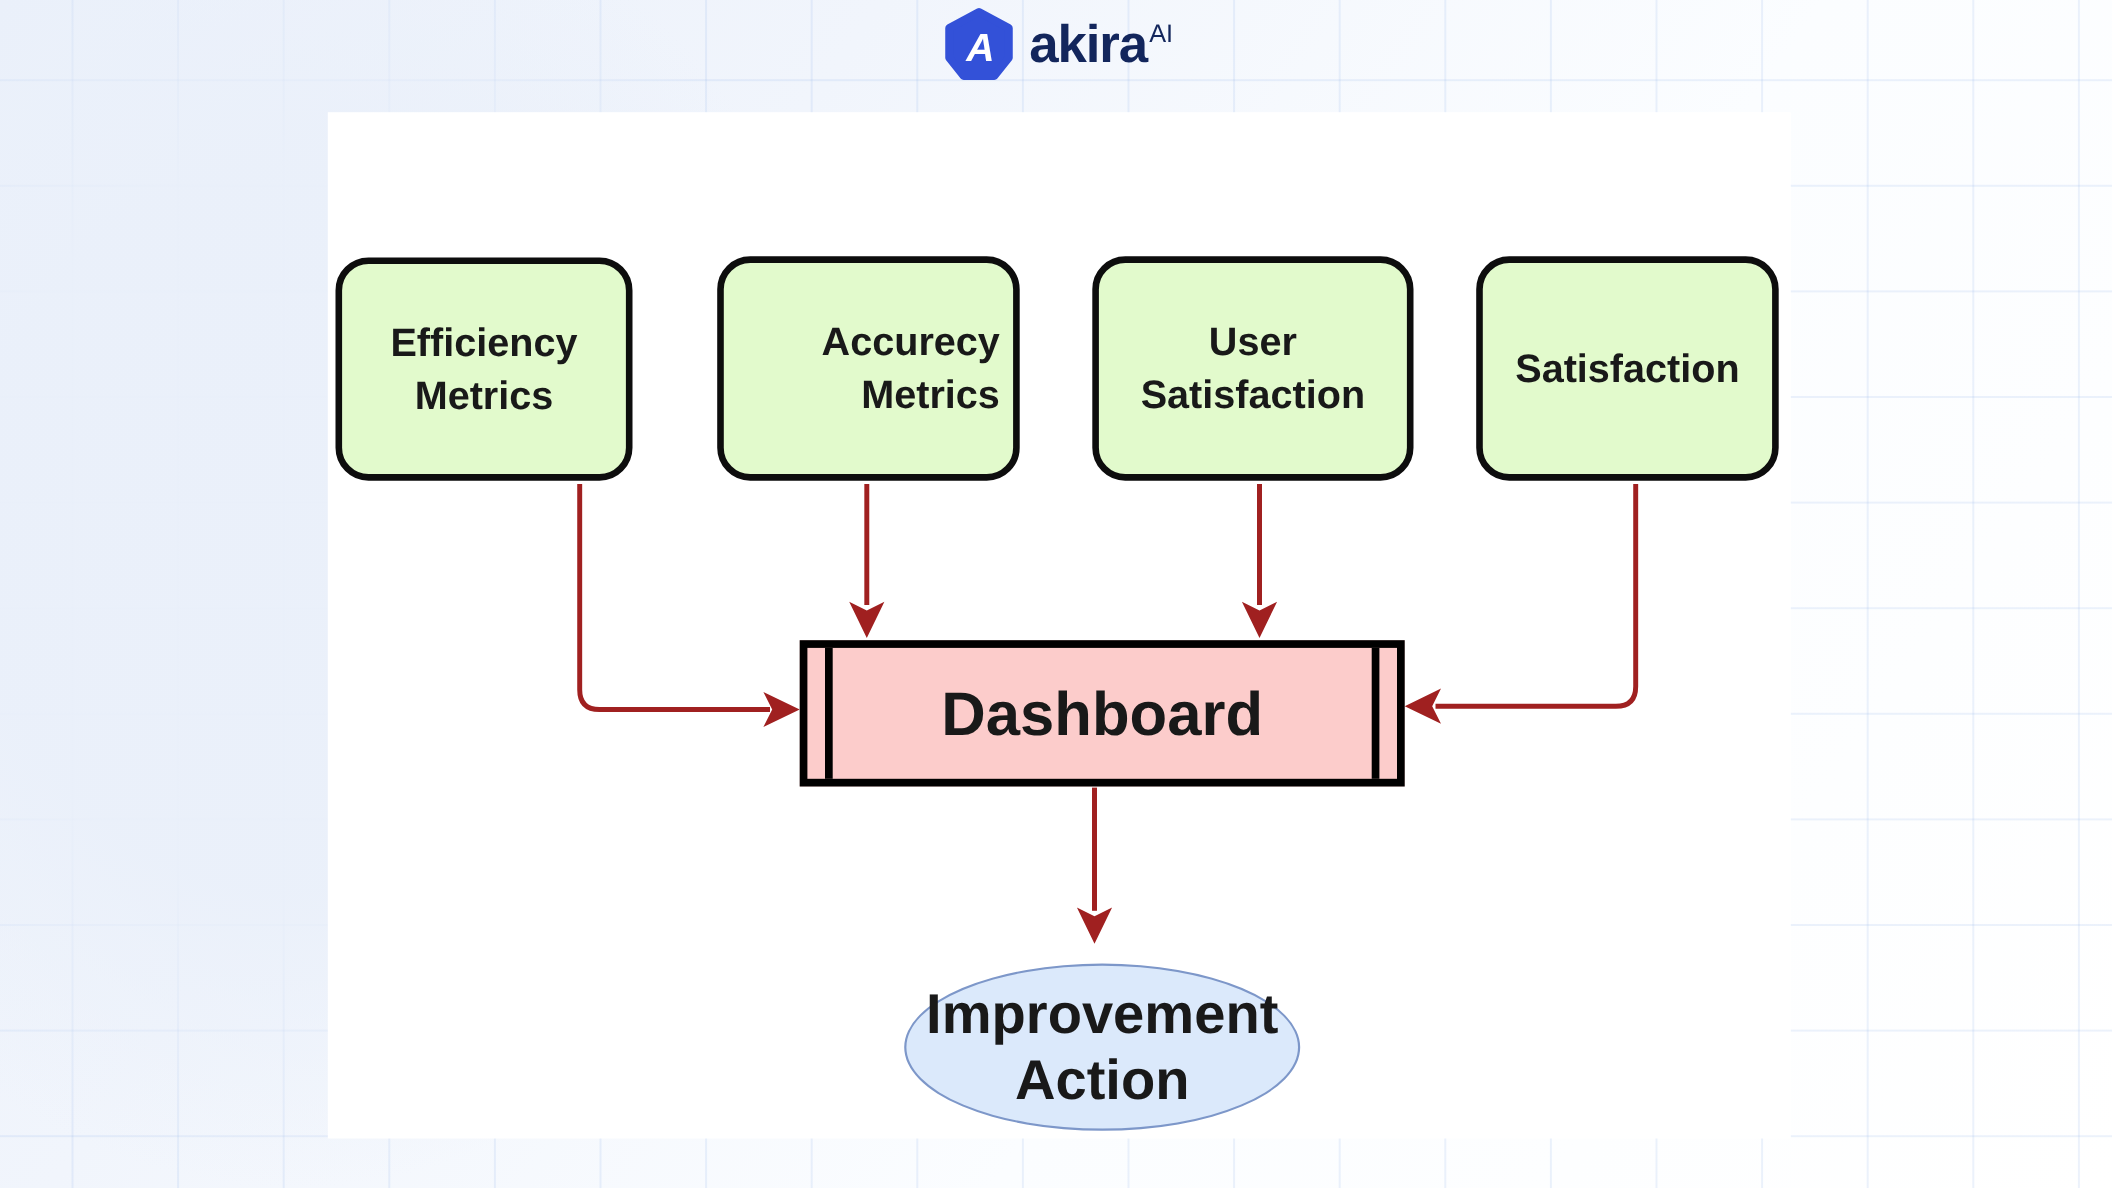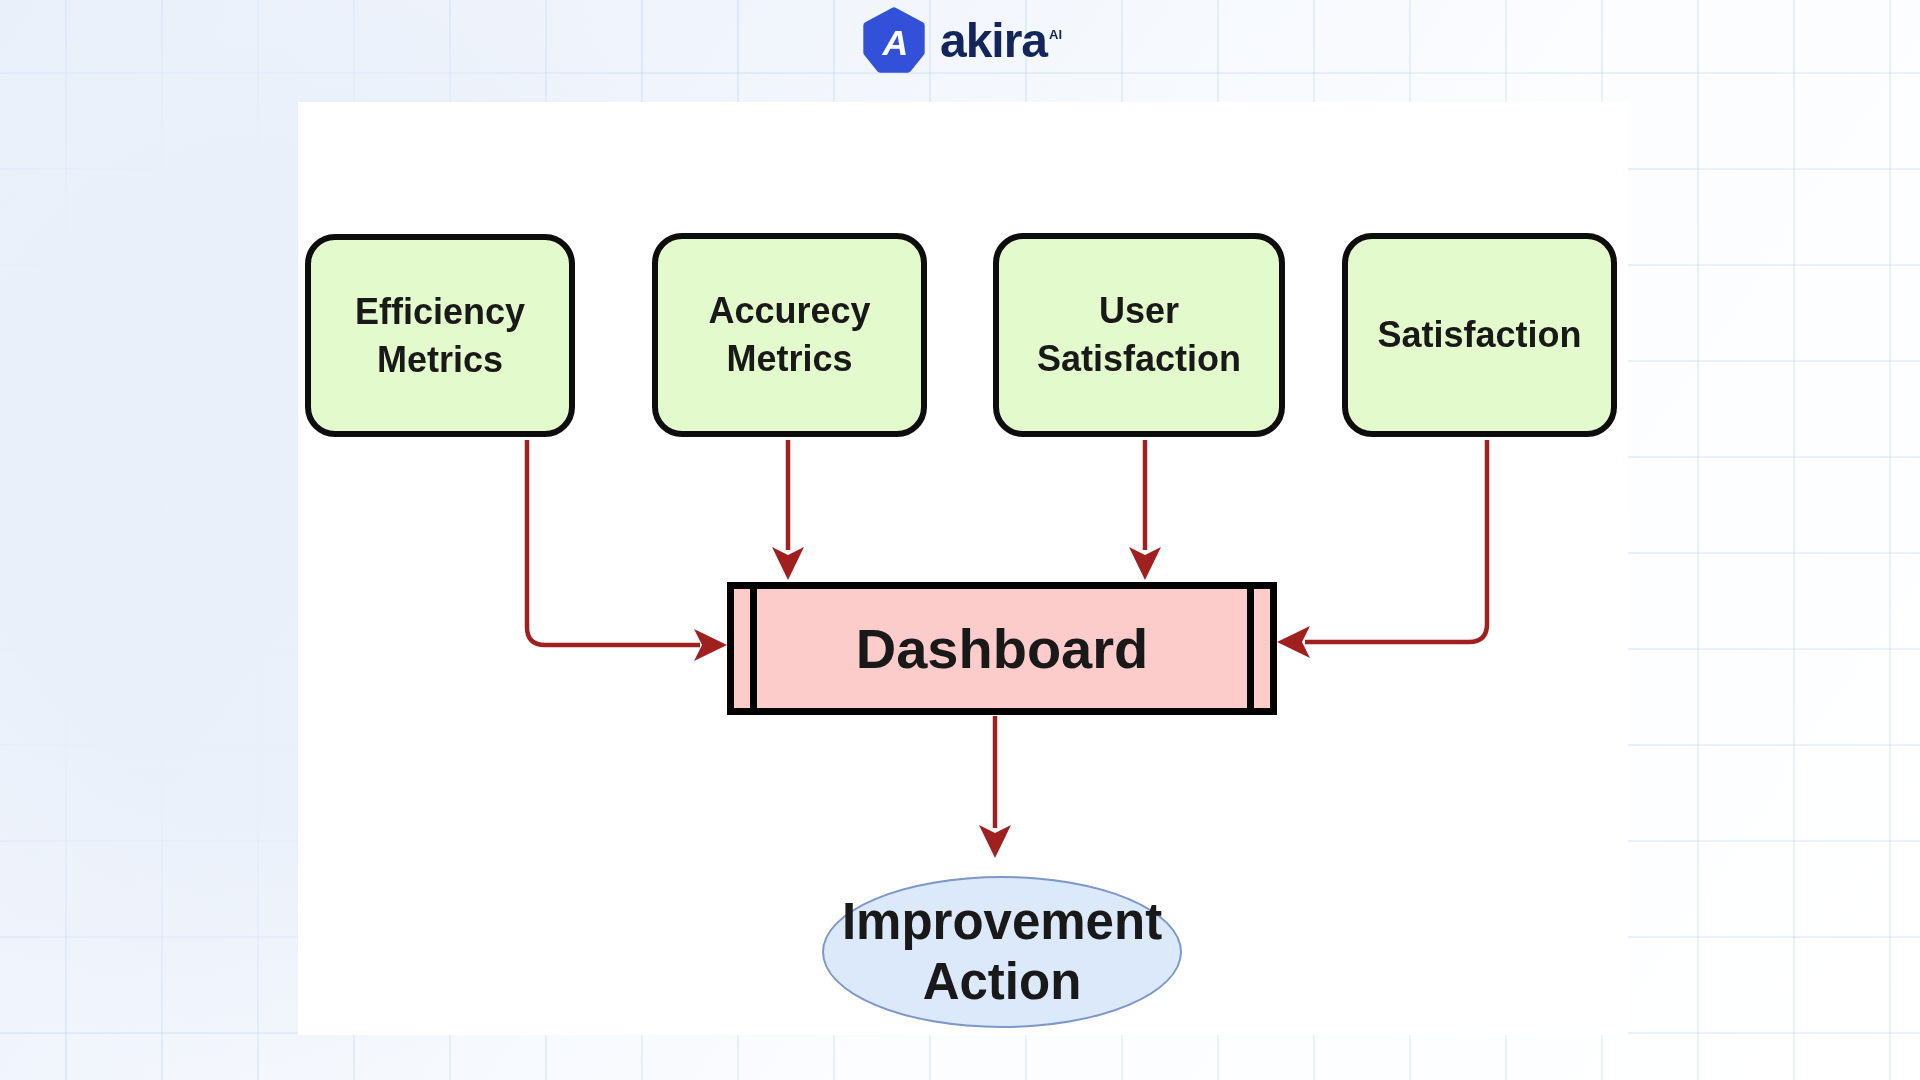--- a/index.html
+++ b/index.html
@@ -24,33 +24,33 @@
   }
   
   .logo{
     position:absolute;left:0;right:0;top:4px;height:72px;
     display:flex;align-items:center;justify-content:center;gap:12px;
   }
   .brand-name{
     font-size:48px;font-weight:bold;color:var(--logo-text);letter-spacing:-1px;
   }
   .brand-sup{
-    font-size:13px;font-weight:bold;position:relative;top:-18px;left:2px;letter-spacing:0;
+    font-size:23px;font-weight:normal;position:relative;top:-18px;left:2px;letter-spacing:0;
   }
   
   .node{
     position:absolute;box-sizing:border-box;display:flex;align-items:center;justify-content:center;
     text-align:center;font-weight:bold;color:#191919;
   }
   .metric{
     background:var(--metric-fill);border:6px solid var(--metric-border);
     border-radius:30px;font-size:36px;line-height:1.32;padding:0 12px;
   }
   #node-efficiency{left:305px;top:234px;width:270px;height:203px;}
-  #node-accuracy{left:652px;top:233px;width:275px;height:204px;}
+  #node-accuracy{left:652px;top:233px;width:275px;height:204px;text-align:right;}
   #node-user-satisfaction{left:993px;top:233px;width:292px;height:204px;}
   #node-adaptibility{left:1342px;top:233px;width:275px;height:204px;}
   #node-dashboard{
     left:727px;top:582px;width:550px;height:133px;
     background:var(--dashboard-fill);border:7px solid #000000;font-size:56px;
   }
   .subroutine-bar{position:absolute;top:0;bottom:0;width:7px;background:#000000;}
   .bar-left{left:16px;}
   .bar-right{right:16px;}
   #node-improvement{

